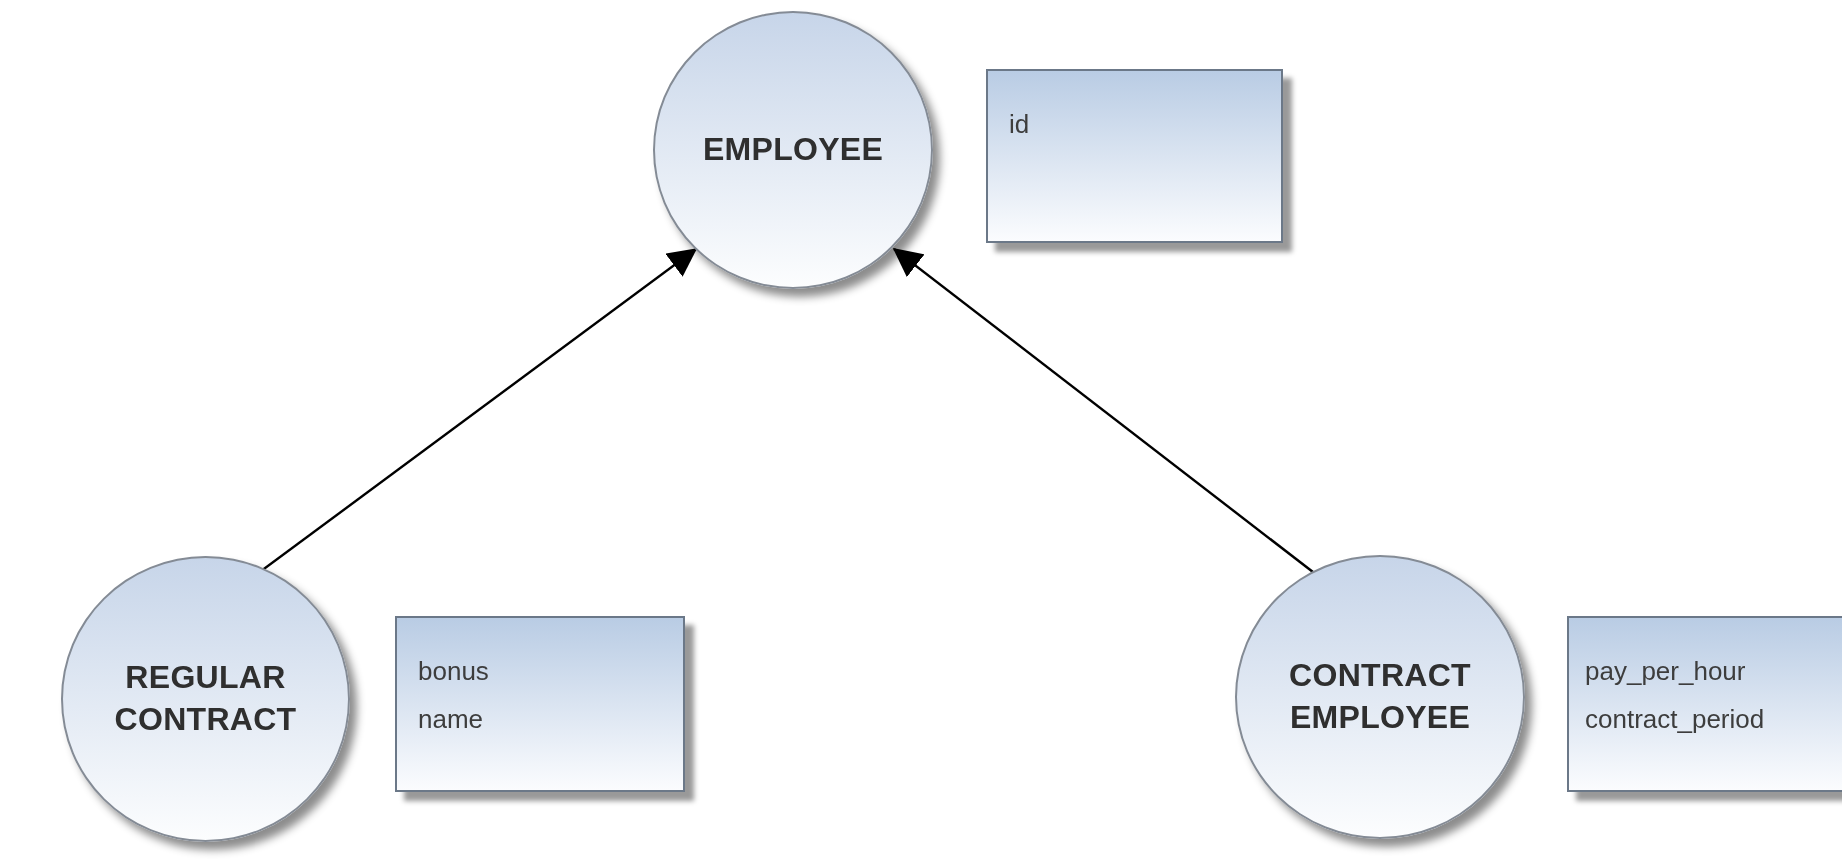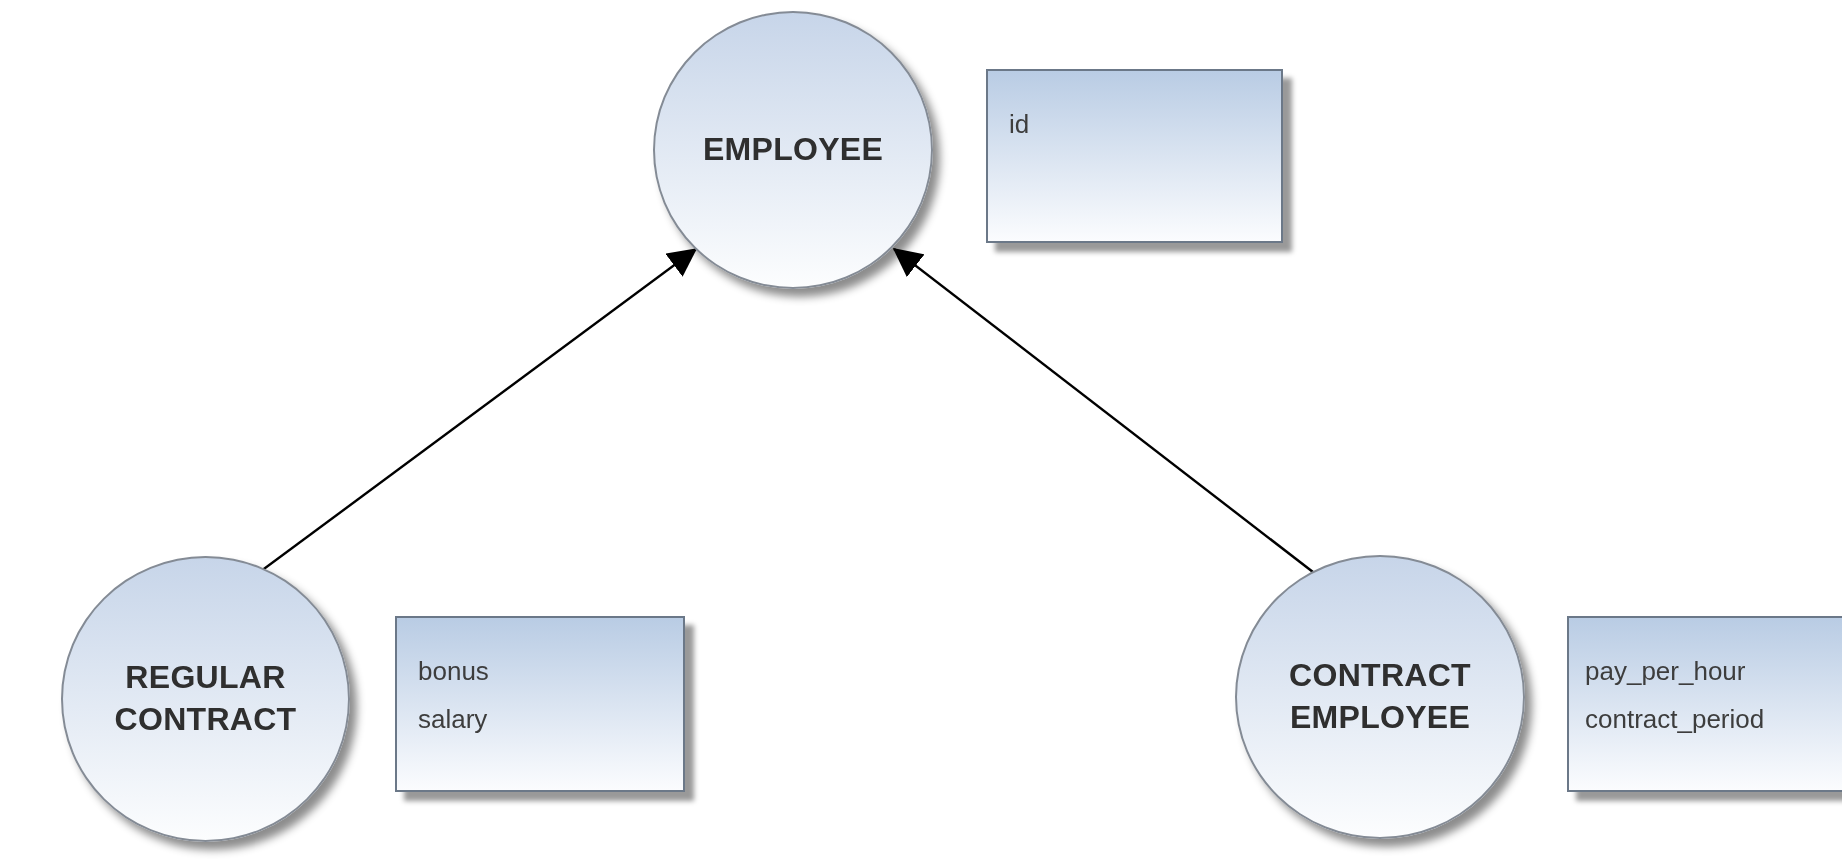--- a/index.html
+++ b/index.html
@@ -100,21 +100,21 @@
     <div class="attr-line">id</div>
   </div>
 
   <div class="entity-circle" id="node-regular">
     <span class="entity-title">REGULAR
 CONTRACT</span>
   </div>
 
   <div class="attr-box" id="attrs-regular">
     <div class="attr-line">bonus</div>
-    <div class="attr-line">salary</div>
+    <div class="attr-line">name</div>
   </div>
 
   <div class="entity-circle" id="node-contract">
     <span class="entity-title">CONTRACT
 EMPLOYEE</span>
   </div>
 
   <div class="attr-box" id="attrs-contract">
     <div class="attr-line">pay_per_hour</div>
     <div class="attr-line">contract_period</div>

